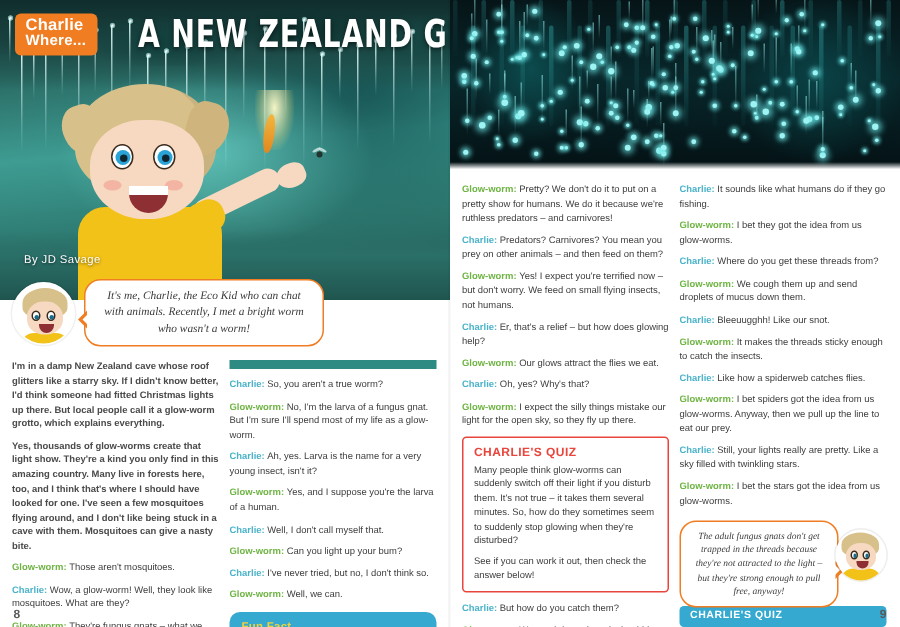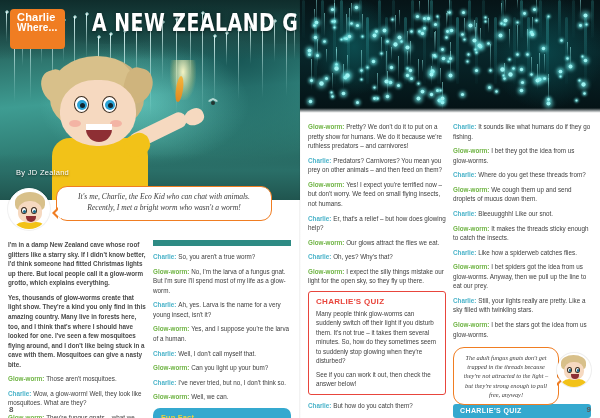--- a/index.html
+++ b/index.html
@@ -106,21 +106,21 @@
     background:#f6d9c0; border-radius:50% 40% 40% 50%; transform: rotate(-22deg);
   }
   .boy .sleeve {
     position:absolute; left:90px; top:80px; width:26px; height:22px;
     background:#f2c218; border-radius:10px; transform: rotate(-24deg);
   }
 
   
   .logo-badge {
     position:absolute; left:10px; top:9px; z-index:6;
-    background:#f07d22; color:#fff; padding:3px 7px 16px 7px; border-radius:4px;
+    background:#f07d22; color:#fff; padding:3px 7px 4px 7px; border-radius:4px;
     line-height:1.0; text-align:left;
   }
   .logo-badge .l1 { display:block; font-size:11px; font-weight:bold; letter-spacing:.2px; }
   .logo-badge .l2 { display:block; font-size:10px; font-weight:bold; letter-spacing:.2px; }
   .hero-title {
     position:absolute; left:92px; top:8px; z-index:6;
     color:#fff; font-size:21px; font-weight:bold; letter-spacing:.5px;
     white-space:nowrap; font-family:"DejaVu Sans Condensed","Liberation Sans",sans-serif;
     text-shadow: 0 1px 3px rgba(0,0,0,.55); transform: scaleY(1.22); transform-origin: left top;
   }
@@ -139,21 +139,21 @@
   }
   .av .ah { position:absolute; left:6px; top:3px; width:30px; height:20px; background:#d8c08a; border-radius:50% 50% 35% 35%; }
   .av .af { position:absolute; left:9px; top:12px; width:24px; height:22px; background:#f6d9c0; border-radius:46%; }
   .av .ae { position:absolute; width:6px; height:7px; background:#fff; border:1px solid #3a2a1c; border-radius:50%; top:18px; }
   .av .ae.l { left:12px; } .av .ae.r { left:22px; }
   .av .ap { position:absolute; width:3px; height:3px; border-radius:50%; background:#1a6c8c; top:21px; }
   .av .ap.l { left:14px; } .av .ap.r { left:24px; }
   .av .am { position:absolute; left:17px; top:27px; width:10px; height:6px; background:#8e2f34; border-radius:0 0 8px 8px; }
   .av .ash { position:absolute; left:4px; top:33px; width:34px; height:12px; background:#f2c218; border-radius:10px 10px 0 0; }
   .bubble {
-    position:absolute; left:56px; top:0; width:216px; padding:5px 9px 6px;
+    position:absolute; left:56px; top:0; width:160px; padding:5px 9px 6px;
     background:#fff; border:1.6px solid #f07d22; border-radius:11px;
     font-family:"Liberation Serif", serif; font-style:italic;
     font-size:7.6px; line-height:1.42; color:#3b3b3b; text-align:center;
   }
   .bubble::before {
     content:""; position:absolute; left:-11px; top:20px;
     border:6px solid transparent; border-right-color:#f07d22;
   }
   .bubble::after {
     content:""; position:absolute; left:-8px; top:20px;
@@ -310,21 +310,21 @@
               <div class="teeth"></div>
             </div>
         </div>
       </div>
 
       <div class="logo-badge">
         <span class="l1">Charlie</span>
         <span class="l2">Where...</span>
       </div>
       <div class="hero-title">A NEW ZEALAND GLOW-WORM!</div>
-      <div class="byline">By JD Zealand</div>
+      <div class="byline">By JD Savage</div>
     </div>
 
     <div class="bubble-row">
       <div class="av">
         <div class="ash"></div>
           <div class="ah"></div>
           <div class="af"></div>
         <div class="ae l"></div>
           <div class="ae r"></div>
         <div class="ap l"></div>

